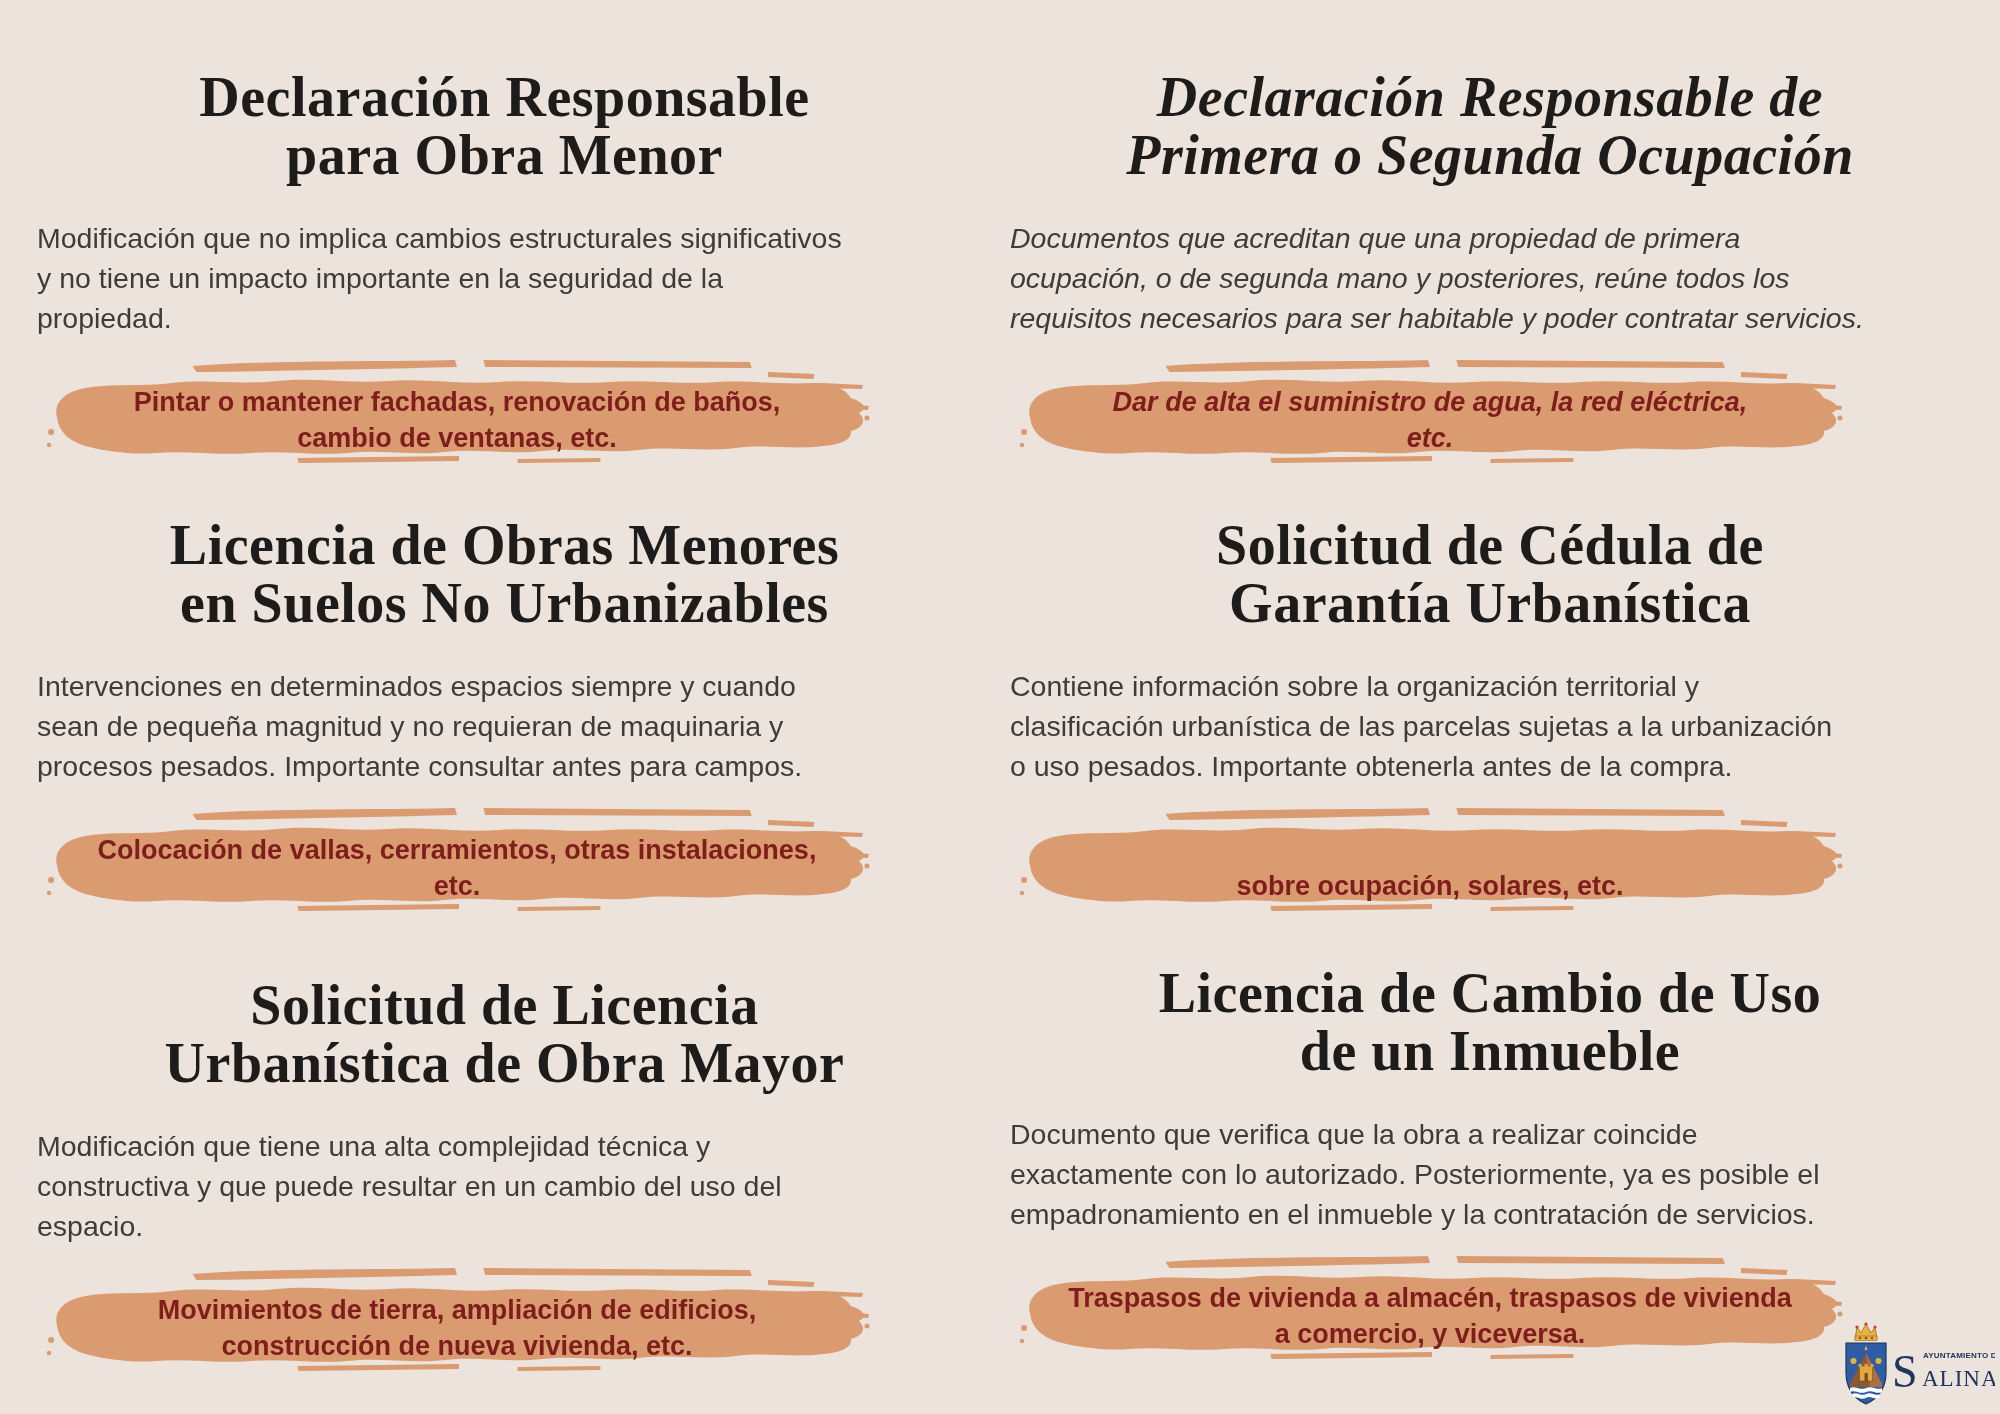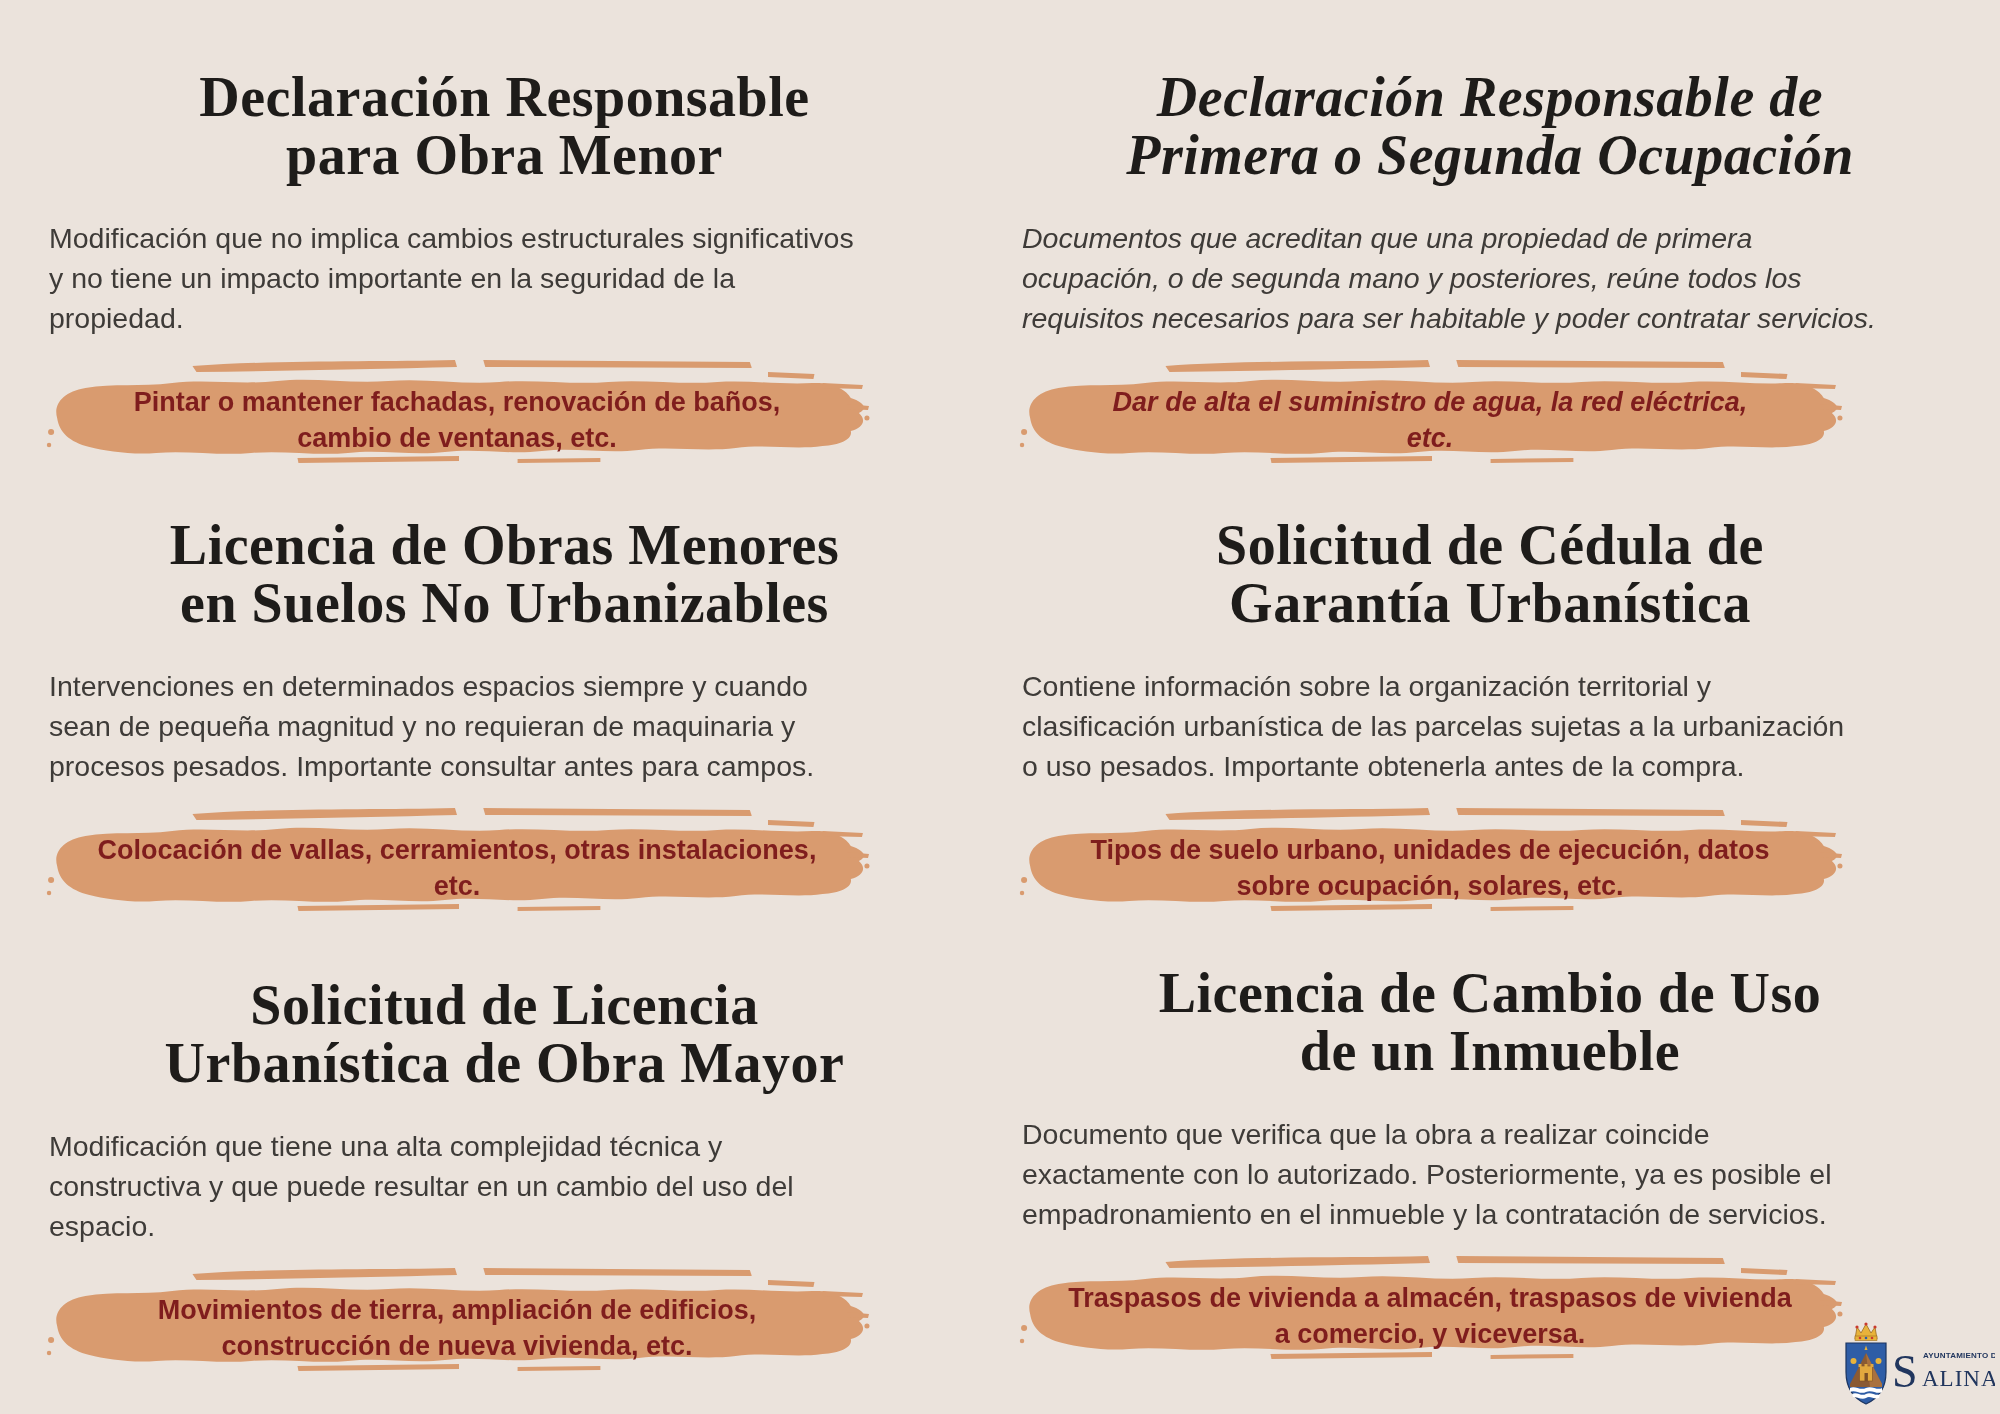--- a/index.html
+++ b/index.html
@@ -20,21 +20,21 @@
     font-family:"Liberation Serif", serif;
     font-weight:700;
     font-size:56px;
     line-height:1.04;
     letter-spacing:0.5px;
     color:#1E1C1A;
     text-align:center;
   }
   .card h2 span{display:block;white-space:nowrap;}
   .card .desc{
-    margin:34px 0 0 12px;
+    margin:34px 0 0 0;
     font-size:28.5px;
     line-height:40px;
     color:#3E3B38;
   }
   .desc .dl{display:block;white-space:nowrap;}
   .brush{
     position:relative;
     margin-top:14px;
     margin-left:6px;
     width:828px;
@@ -150,21 +150,20 @@
   <div class="desc">
     <span class="dl">Contiene información sobre la organización territorial y</span>
     <span class="dl">clasificación urbanística de las parcelas sujetas a la urbanización</span>
     <span class="dl">o uso pesados. Importante obtenerla antes de la compra.</span>
   </div>
   <div class="brush">
     <svg class="brush-svg">
         <use href="#brush"></use>
       </svg>
     <div class="brush-text">
-      <div>Tipos de suelo urbano, unidades de ejecución, datos</div>
       <div>sobre ocupación, solares, etc.</div>
     </div>
   </div>
 </section>
 
 <section class="card c5">
   <h2>
     <span>Solicitud de Licencia</span>
     <span>Urbanística de Obra Mayor</span>
   </h2>

